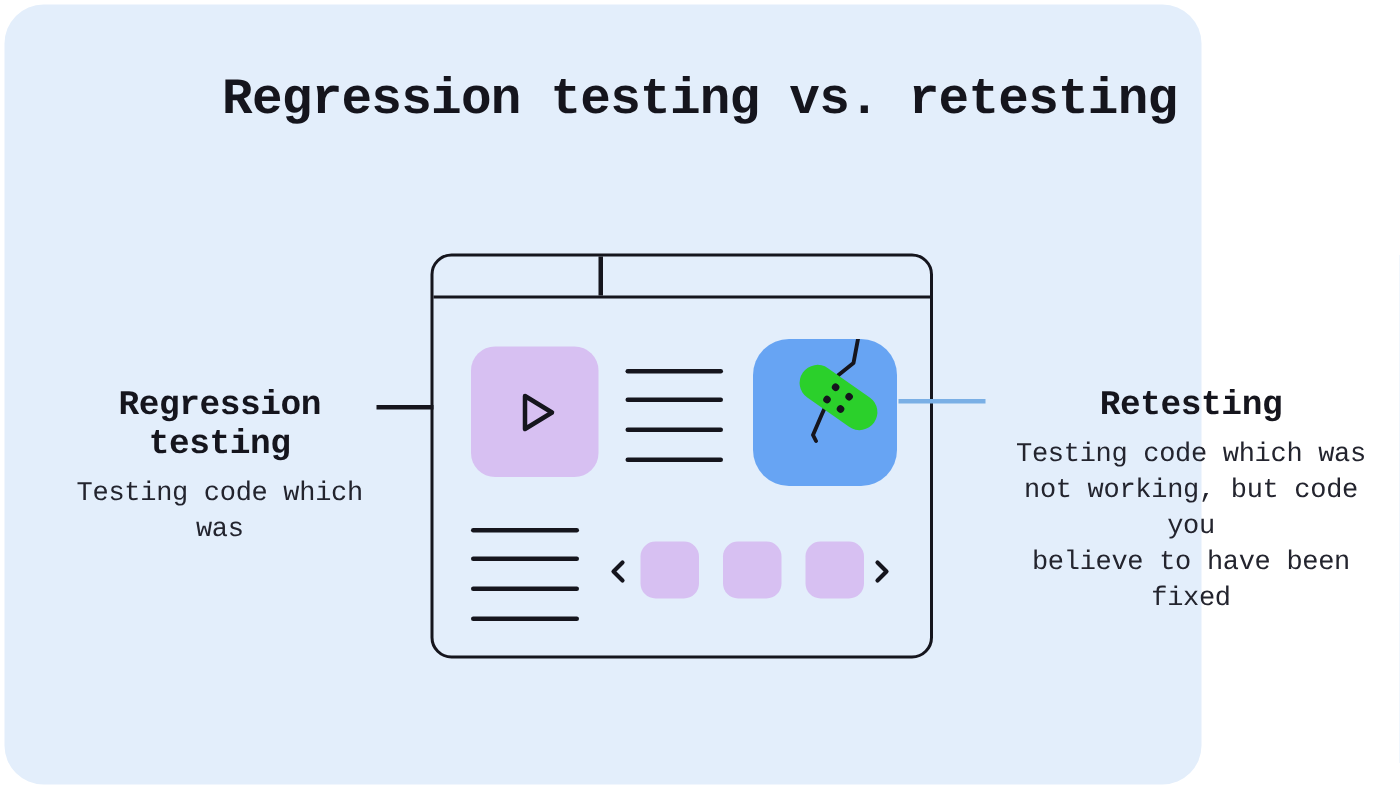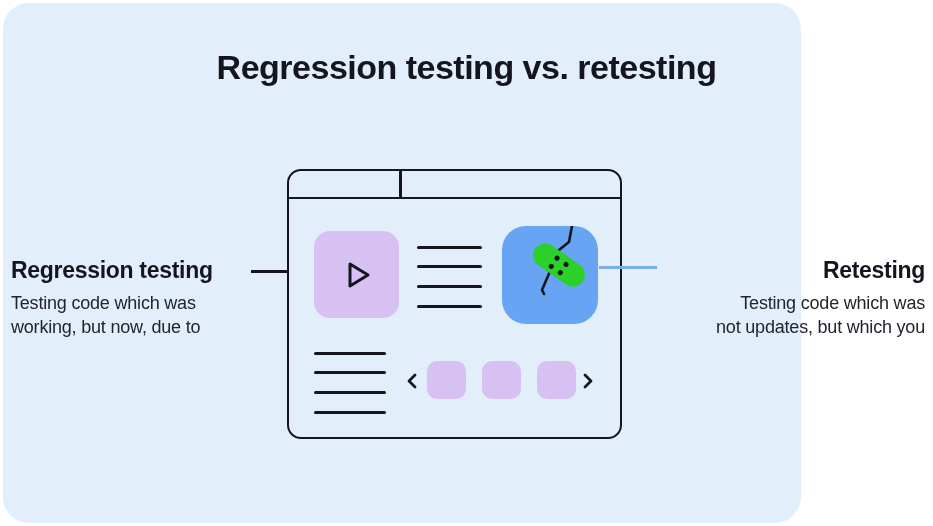--- a/index.html
+++ b/index.html
@@ -11,21 +11,21 @@
     --blue-tile:#67a4f3;
     --green:#2bd02b;
     --connector-blue:#7aafe5;
   }
   *{margin:0;padding:0;box-sizing:border-box;}
   body{
     background:var(--page-bg);
     font-family:"Liberation Sans", sans-serif;
     width:933px;height:526px;overflow:hidden;
   }
-  .canvas{position:relative;width:804px;height:526px;background:var(--page-bg);}
+  .canvas{position:relative;width:804px;height:526px;background:var(--page-bg);font-family:Liberation Mono, monospace;}
   .panel{
     position:absolute;left:3px;top:3px;right:3px;bottom:3px;
     background:var(--panel-bg);border-radius:26px;
   }
   .title{
     position:absolute;left:0;top:48px;width:933px;
     text-align:center;font-size:34px;font-weight:700;
     letter-spacing:-0.5px;color:var(--ink);
   }
 
@@ -79,44 +79,44 @@
 
   
   .callout{position:absolute;color:var(--text);}
   .callout .heading{
     font-size:23px;font-weight:700;color:var(--ink);
     letter-spacing:-0.3px;line-height:26px;
   }
   .callout .body{
     margin-top:8px;font-size:18px;line-height:24px;letter-spacing:-0.2px;
   }
-  .callout.left{left:11px;top:257px;width:233px;text-align:left;}
-  .callout.right{left:663px;top:257px;width:262px;text-align:right;}
+  .callout.left{left:30px;top:257px;width:233px;text-align:center;}
+  .callout.right{left:663px;top:257px;width:262px;text-align:center;}
 </style>
 </head>
 <body>
 
 <div class="canvas">
   <div class="panel"></div>
 
   <h1 class="title">Regression testing vs. retesting</h1>
 
   <div class="callout left">
     <div class="heading">Regression testing</div>
     <div class="body">
       <div>Testing code which was</div>
-      <div>working, but now, due to</div>
     </div>
   </div>
 
   <div class="callout right">
     <div class="heading">Retesting</div>
     <div class="body">
       <div>Testing code which was</div>
-      <div>not updates, but which you</div>
+      <div>not working, but code you</div>
+      <div>believe to have been fixed</div>
     </div>
   </div>
 
   <div class="connector black"></div>
   <div class="connector blue"></div>
 
   <div class="window">
     <div class="win-header">
       <div class="win-tab-divider"></div>
     </div>

